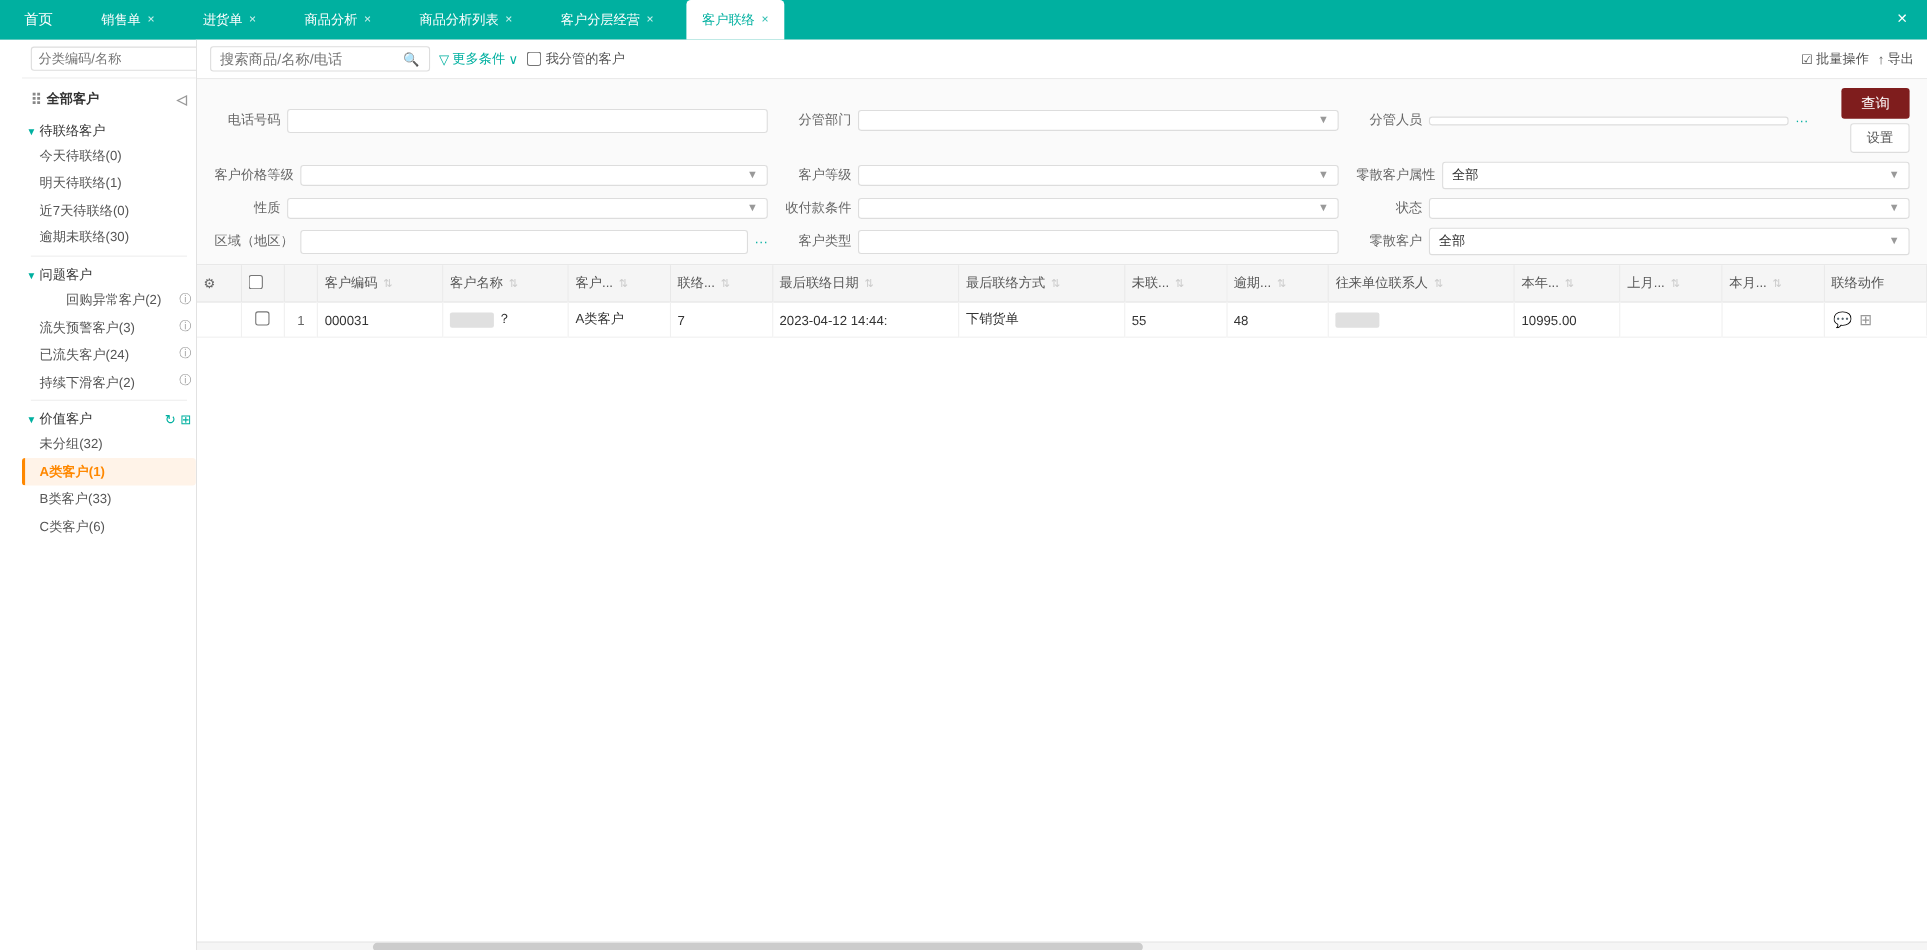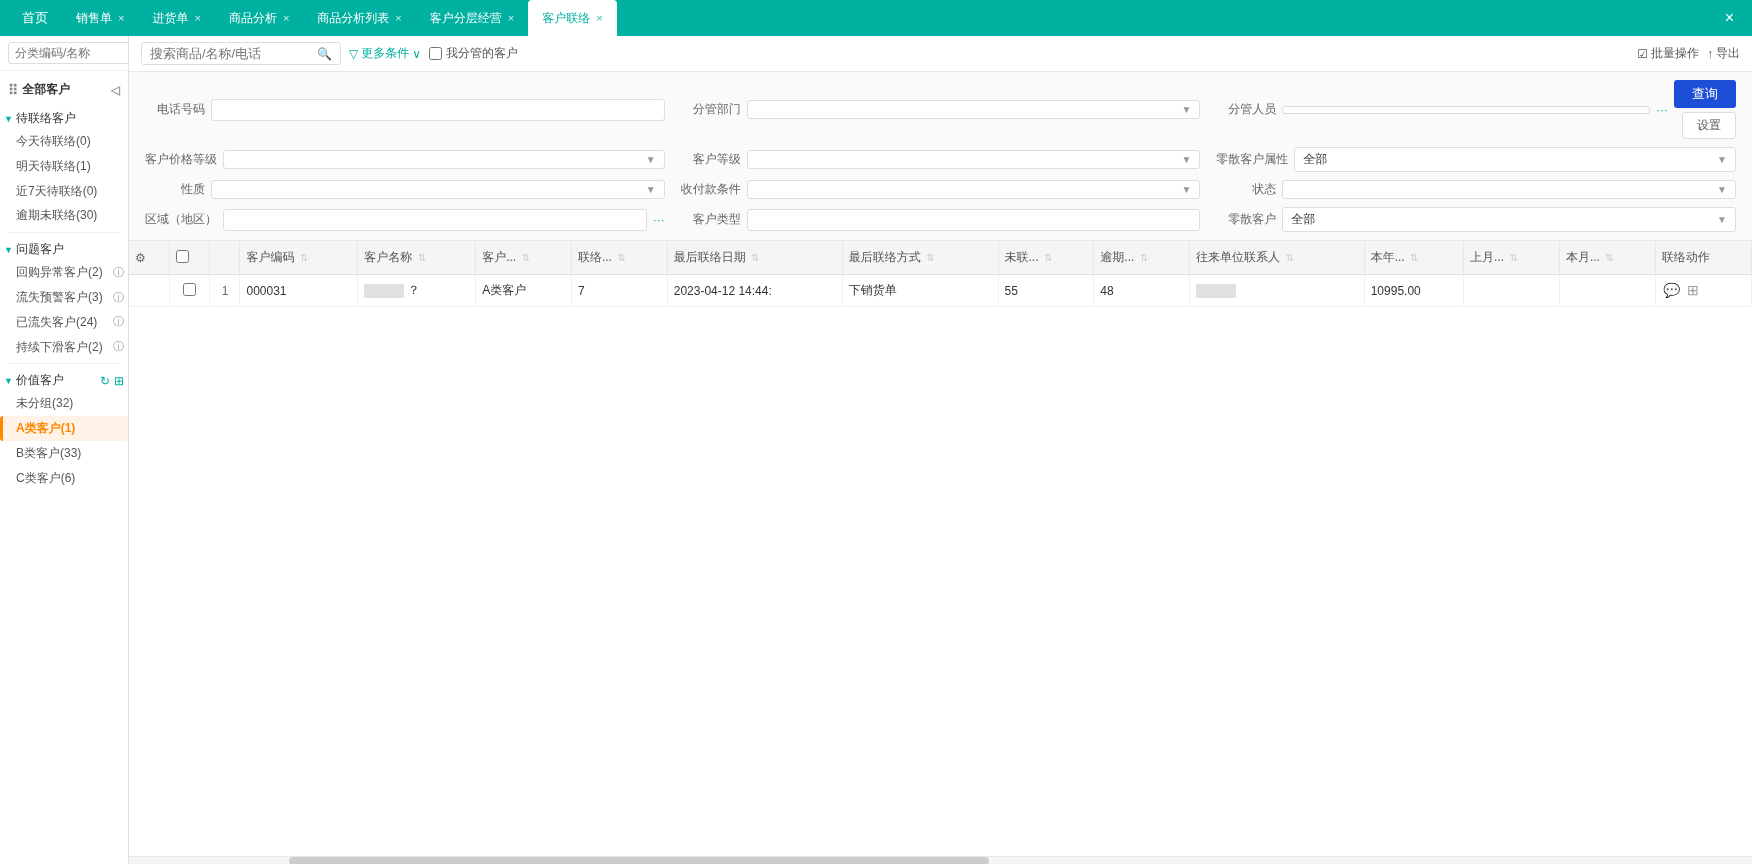--- a/index.html
+++ b/index.html
@@ -1,30 +1,30 @@
 <!DOCTYPE html>
 <html><head>
   <meta charset="utf-8">
   <style>
     * { box-sizing: border-box; margin: 0; padding: 0; font-family: 'Microsoft YaHei', Arial, sans-serif; font-size: 12px; }
     body { background: #f0f0f0; width: 1752px; height: 864px; overflow: hidden; }
     
     
-    .top-nav { background: #00b0a0; height: 36px; display: flex; align-items: center; padding: 0 8px; gap: 0; }
+    .top-nav { background: #00b0a0; height: 36px; display: flex; align-items: center; padding: 0 8px; gap: 16px; }
     .nav-tab { color: #fff; padding: 0 14px; height: 36px; display: flex; align-items: center; cursor: pointer; font-size: 13px; white-space: nowrap; }
     .nav-tab .close-x { margin-left: 6px; font-size: 11px; opacity: 0.8; }
     .nav-tab.active { background: #fff; color: #00b0a0; border-radius: 4px 4px 0 0; justify-content: space-between; }
     .nav-home { color: #fff; padding: 0 14px; height: 36px; display: flex; align-items: center; font-size: 13px; }
     .nav-close-btn { margin-left: auto; color: #fff; padding: 0 10px; cursor: pointer; font-size: 16px; }
 
     
     .main-layout { display: flex; height: calc(864px - 36px); }
     
     
-    .sidebar { width: 129px; background: #fff; border-right: 1px solid #e0e0e0; display: flex; flex-direction: column; overflow-y: auto; }
+    .sidebar { width: 179px; background: #fff; border-right: 1px solid #e0e0e0; display: flex; flex-direction: column; overflow-y: auto; padding-left: 20px; }
     .sidebar-search { padding: 6px 8px; border-bottom: 1px solid #eee; display: flex; align-items: center; gap: 4px; }
     .sidebar-search input { border: 1px solid #ddd; border-radius: 3px; padding: 3px 6px; flex: 1; font-size: 12px; color: #999; outline: none; }
     .sidebar-title { display: flex; align-items: center; justify-content: space-between; font-weight: bold; font-size: 13px; color: #333; padding: 4px 0; }
     .sidebar-collapse { color: #999; cursor: pointer; }
     
     .sidebar-group-label { display: flex; align-items: center; gap: 3px; color: #333; padding: 4px 4px 2px; font-size: 12px; }
     .sidebar-group-label .triangle { color: #00b0a0; font-size: 9px; }
     
     .sidebar-item { padding: 4px 4px 4px 16px; color: #555; cursor: pointer; border-radius: 3px; line-height: 1.4; }
     .sidebar-item.active { background: #fff3e8; color: #f80; font-weight: bold; border-left: 3px solid #f80; padding-left: 13px; }
@@ -46,21 +46,21 @@
     .export-btn { display: flex; align-items: center; gap: 3px; color: #555; cursor: pointer; font-size: 12px; }
     
     
     .adv-filter { background: #fafafa; border-bottom: 1px solid #e8e8e8; padding: 8px 16px; display: grid; grid-template-columns: repeat(3, 1fr); gap: 8px 16px; }
     .filter-row { display: flex; align-items: center; gap: 6px; }
     .filter-label { color: #666; white-space: nowrap; min-width: 60px; text-align: right; font-size: 12px; }
     .filter-input { flex: 1; border: 1px solid #ddd; border-radius: 3px; padding: 3px 8px; font-size: 12px; color: #333; outline: none; background: #fff; }
     .filter-select { flex: 1; border: 1px solid #ddd; border-radius: 3px; padding: 3px 8px; font-size: 12px; color: #333; outline: none; background: #fff; display: flex; align-items: center; justify-content: space-between; cursor: pointer; }
     .filter-select-down { color: #999; font-size: 10px; }
     .filter-action { display: flex; flex-direction: column; gap: 4px; justify-content: center; align-items: flex-end; }
-    .query-btn { background: #1d4ed8; color: #fff; border: none; border-radius: 3px; padding: 5px 18px; cursor: pointer; font-size: 13px; }
+    .query-btn { background: #7f1d1d; color: #fff; border: none; border-radius: 3px; padding: 5px 18px; cursor: pointer; font-size: 13px; margin-left: 24px; }
     .settings-btn { background: #fff; color: #555; border: 1px solid #ddd; border-radius: 3px; padding: 4px 14px; cursor: pointer; font-size: 12px; }
     .filter-dots { color: #00b0a0; cursor: pointer; }
     
     
     .table-container { flex: 1; overflow: auto; padding: 0; background: #fff; }
     
     table { width: 100%; border-collapse: collapse; font-size: 12px; }
     table thead tr { background: #f5f5f5; border-bottom: 1px solid #e0e0e0; }
     table thead th { padding: 8px 6px; text-align: left; color: #555; font-weight: normal; white-space: nowrap; border-right: 1px solid #e8e8e8; position: relative; }
     table thead th:first-child { width: 40px; }
@@ -151,21 +151,21 @@
       <div class="sidebar-item">逾期未联络(30)</div>
     </div>
 
     <div class="sidebar-divider"></div>
 
     <div>
       <div class="sidebar-group-label">
         <span class="triangle">▼</span>
         <span>问题客户</span>
       </div>
-      <div class="sidebar-item" style="display:flex;align-items:center;justify-content:space-between;">
+      <div class="sidebar-item" style="display:flex;align-items:center;justify-content:space-between;margin-left:24px;">
         <span>回购异常客户(2)</span>
         <span style="color:#999;font-size:11px;">ⓘ</span>
       </div>
       <div class="sidebar-item" style="display:flex;align-items:center;justify-content:space-between;">
         <span>流失预警客户(3)</span>
         <span style="color:#999;font-size:11px;">ⓘ</span>
       </div>
       <div class="sidebar-item" style="display:flex;align-items:center;justify-content:space-between;text-align:right;">
         <span>已流失客户(24)</span>
         <span style="color:#999;font-size:11px;">ⓘ</span>

